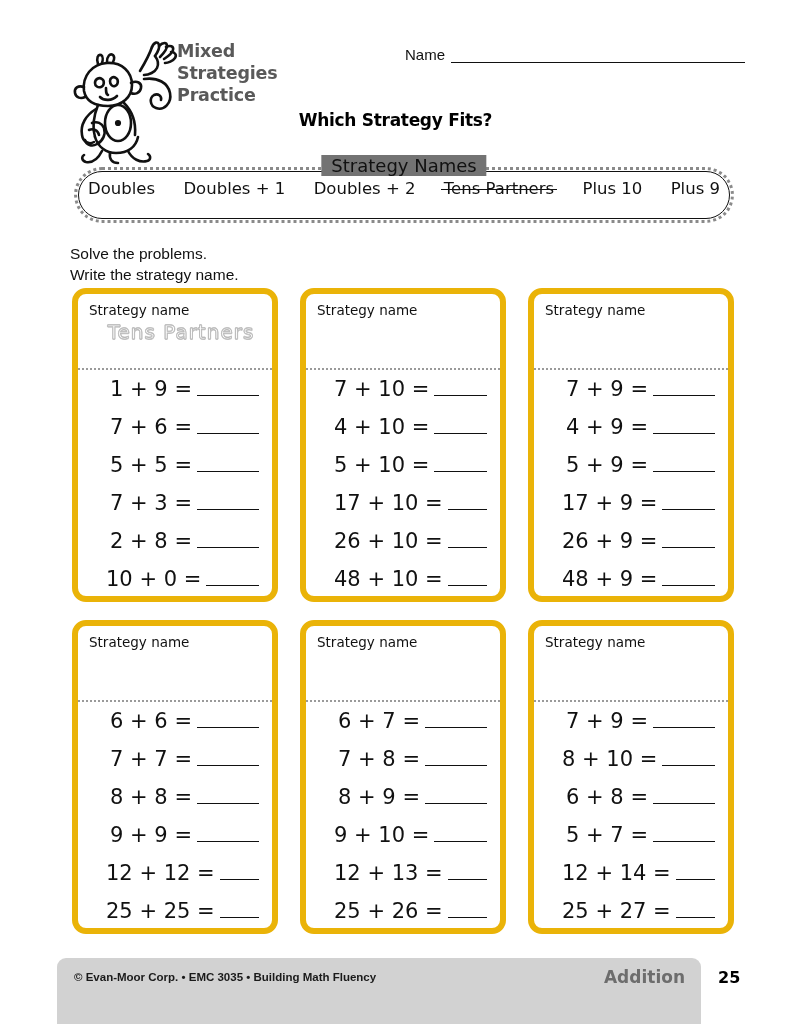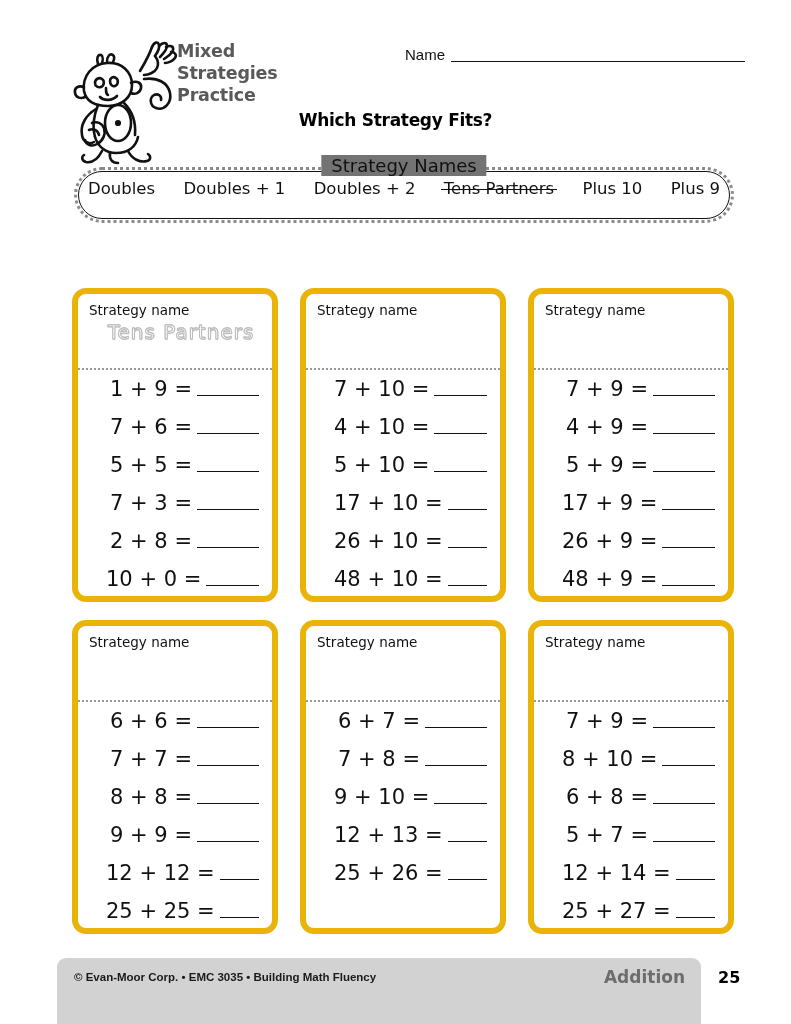--- a/index.html
+++ b/index.html
@@ -48,21 +48,21 @@
     font-size: 17.5px;
     line-height: 22px;
     letter-spacing: -0.2px;
   }
 
   #name-row {
     position: absolute;
     left: 405px; top: 46px;
     width: 340px;
     display: flex;
-    align-items: flex-start;
+    align-items: flex-end;
   }
   #name-label {
     font-size: 15px;
     color: #111;
     font-family: "Liberation Sans", sans-serif;
     padding-right: 6px;
   }
   #name-rule {
     flex: 1;
     border-bottom: 1.6px solid #111;
@@ -329,20 +329,24 @@
     <div id="strategy-items">
       <span class="strategy-item">Doubles</span>
       <span class="strategy-item">Doubles + 1</span>
       <span class="strategy-item">Doubles + 2</span>
       <span class="strategy-item used">Tens Partners</span>
       <span class="strategy-item">Plus 10</span>
       <span class="strategy-item">Plus 9</span>
     </div>
   </div>
 
+  <div id="instructions">
+    <div>Solve the problems.</div>
+    <div>Write the strategy name.</div>
+  </div>
 
   <div id="grid">
 
     <div class="problem-card">
       <div class="card-head">
         <span class="card-head-label">Strategy name</span>
         <div class="card-head-answer">Tens Partners</div>
       </div>
       <div class="card-divider"></div>
       <div class="card-problems">
@@ -481,20 +485,24 @@
         
       </div>
       <div class="card-divider"></div>
       <div class="card-problems">
         <div class="problem-row">
             <span class="problem-expr">6 + 7 =</span>
             <span class="problem-blank"></span>
           </div>
         <div class="problem-row">
             <span class="problem-expr">7 + 8 =</span>
+            <span class="problem-blank"></span>
+          </div>
+        <div class="problem-row">
+            <span class="problem-expr">8 + 9 =</span>
             <span class="problem-blank"></span>
           </div>
         <div class="problem-row">
             <span class="problem-expr">9 + 10 =</span>
             <span class="problem-blank"></span>
           </div>
         <div class="problem-row">
             <span class="problem-expr">12 + 13 =</span>
             <span class="problem-blank"></span>
           </div>

